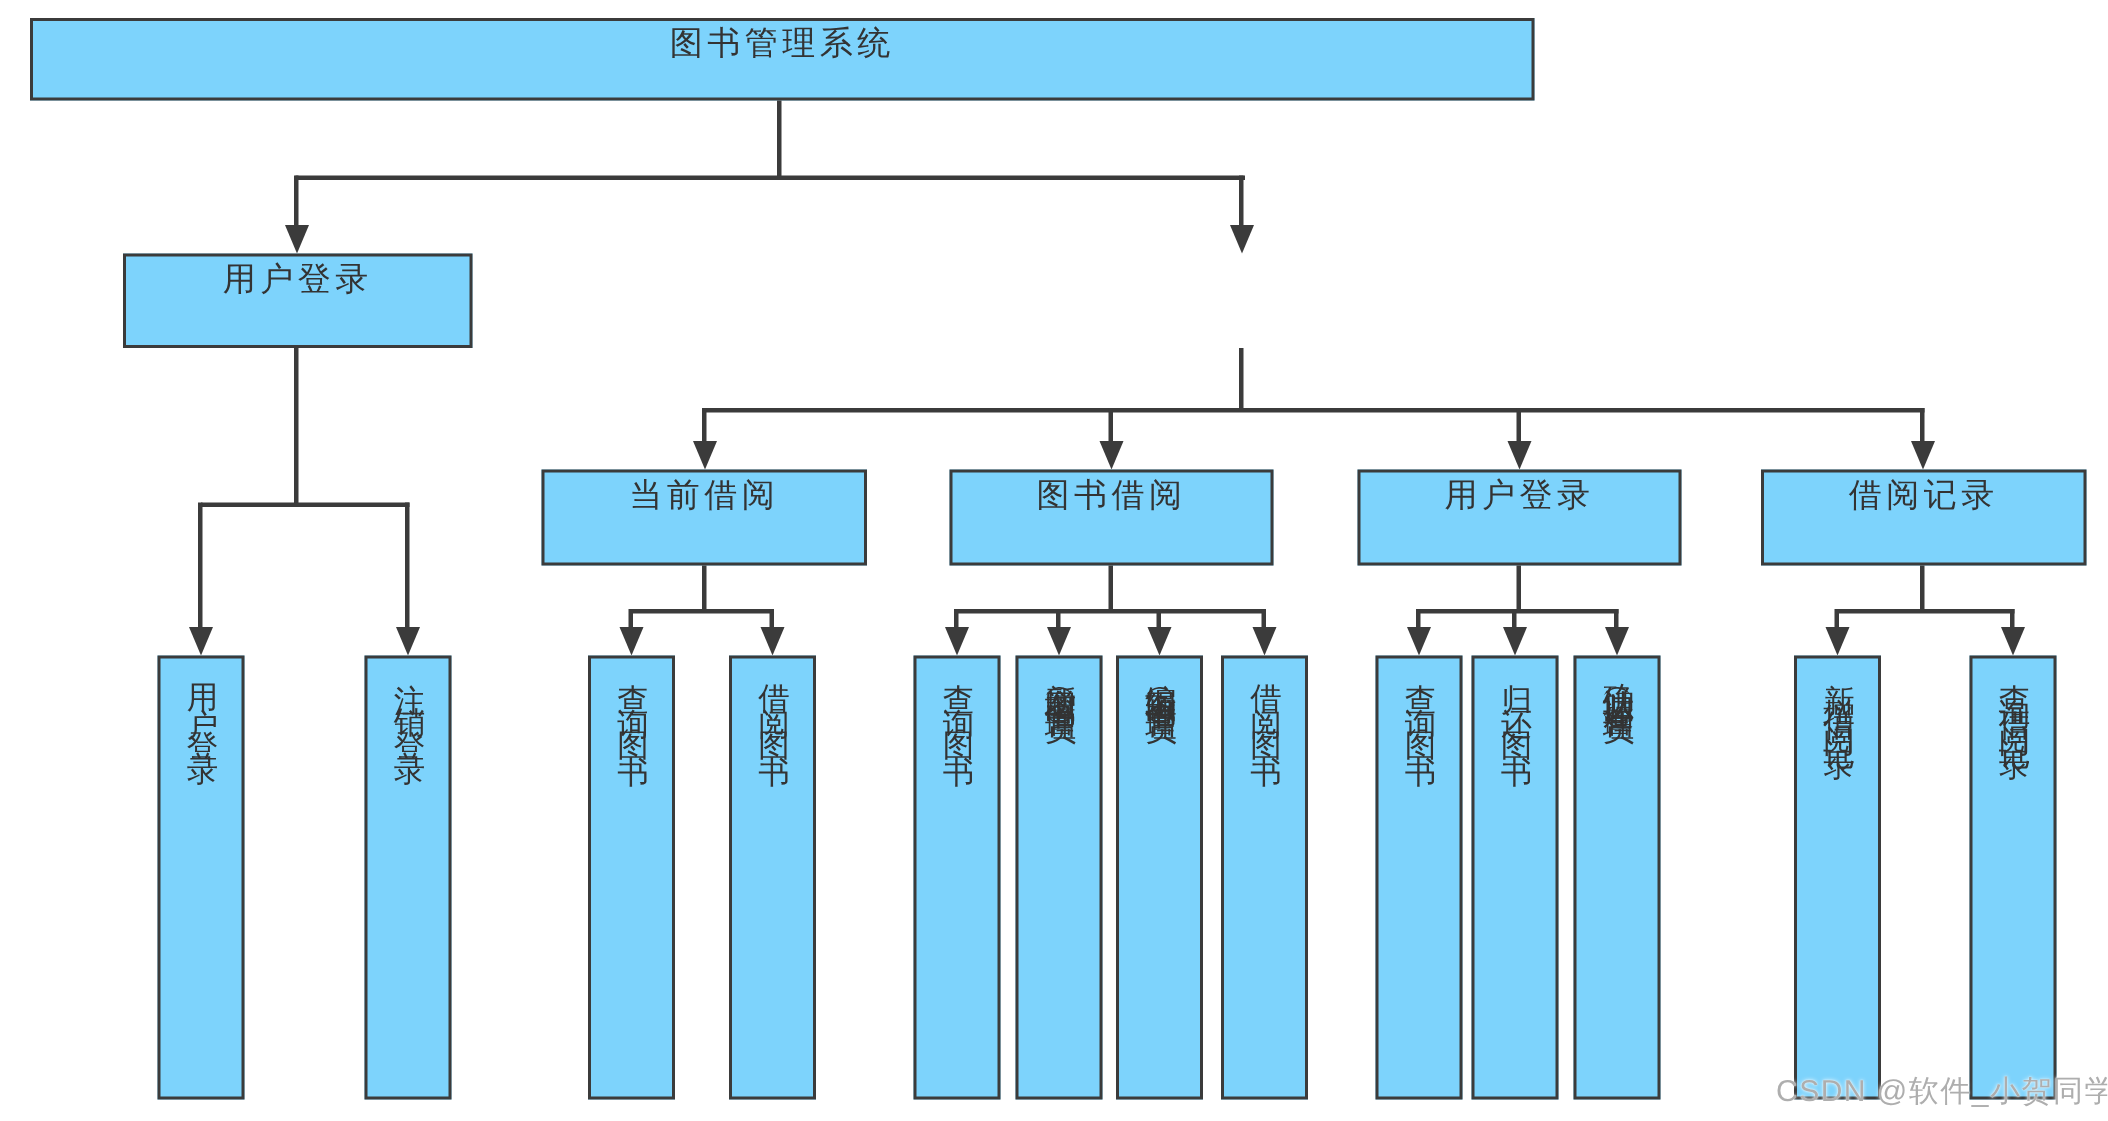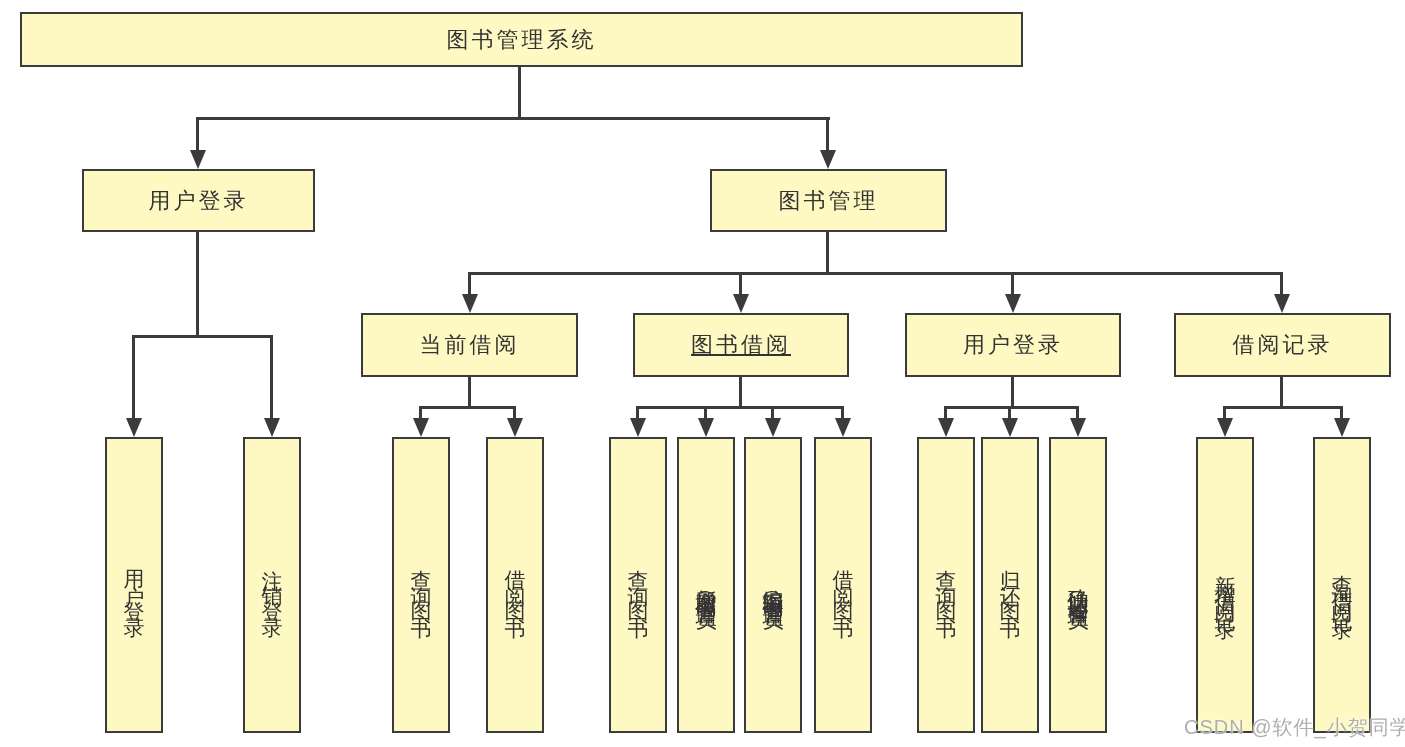--- a/index.html
+++ b/index.html
@@ -2,22 +2,22 @@
 <html><head>
 <meta charset="utf-8">
 <style>
   html,body{margin:0;padding:0;background:#ffffff;}
   .canvas{
     position:relative;width:1405px;height:747px;background:#ffffff;
     font-family:"Liberation Sans",sans-serif;overflow:hidden;
   }
   .box{
     position:absolute;box-sizing:border-box;
-    border:2.5px solid #3b3b3b;background:#fef9c3;
-    display:flex;align-items:center;justify-content:center;
+    border:2.5px solid #3b3b3b;background:#7dd3fc;
+    display:flex;align-items:flex-start;justify-content:center;
     color:#333333;
   }
   .hlabel{font-size:22px;letter-spacing:3px;white-space:nowrap;color:#333;}
   .vlabel{
     writing-mode:vertical-lr;text-orientation:mixed;
     font-size:21px;line-height:1.15;color:#333;white-space:nowrap;
   }
   .ls4{letter-spacing:16px;}
   .ls6{letter-spacing:9px;}
   .ls9{letter-spacing:3px;}
@@ -47,23 +47,20 @@
   <div class="vline" style="left:518px;top:67px;height:51px;"></div>
   <div class="hline" style="left:197px;top:117px;width:633px;"></div>
   <div class="vline" style="left:196px;top:117px;height:36px;"></div>
   <div class="arrow" style="left:190px;top:150px;"></div>
   <div class="vline" style="left:826px;top:117px;height:36px;"></div>
   <div class="arrow" style="left:820px;top:150px;"></div>
 
   <div class="box" style="left:82px;top:169px;width:233px;height:63px;">
     <span class="hlabel">用户登录</span>
   </div>
-  <div class="box" style="left:710px;top:169px;width:237px;height:63px;">
-    <span class="hlabel">图书管理</span>
-  </div>
 
   <div class="vline" style="left:196px;top:232px;height:105px;"></div>
   <div class="hline" style="left:134px;top:335px;width:139px;"></div>
   <div class="vline" style="left:132px;top:335px;height:85px;"></div>
   <div class="arrow" style="left:126px;top:418px;"></div>
   <div class="vline" style="left:270px;top:335px;height:85px;"></div>
   <div class="arrow" style="left:264px;top:418px;"></div>
 
   <div class="vline" style="left:826px;top:232px;height:42px;"></div>
   <div class="hline" style="left:470px;top:272px;width:813px;"></div>
@@ -72,21 +69,21 @@
   <div class="vline" style="left:739px;top:272px;height:25px;"></div>
   <div class="arrow" style="left:733px;top:294px;"></div>
   <div class="vline" style="left:1011px;top:272px;height:25px;"></div>
   <div class="arrow" style="left:1005px;top:294px;"></div>
   <div class="vline" style="left:1280px;top:272px;height:25px;"></div>
   <div class="arrow" style="left:1274px;top:294px;"></div>
 
   <div class="box" style="left:361px;top:313px;width:217px;height:64px;">
     <span class="hlabel">当前借阅</span>
   </div>
-  <div class="box" style="left:633px;top:313px;width:216px;height:64px;text-decoration:underline;">
+  <div class="box" style="left:633px;top:313px;width:216px;height:64px;">
     <span class="hlabel">图书借阅</span>
   </div>
   <div class="box" style="left:905px;top:313px;width:216px;height:64px;">
     <span class="hlabel">用户登录</span>
   </div>
   <div class="box" style="left:1174px;top:313px;width:217px;height:64px;">
     <span class="hlabel">借阅记录</span>
   </div>
 
   <div class="vline" style="left:468px;top:377px;height:31px;"></div>

